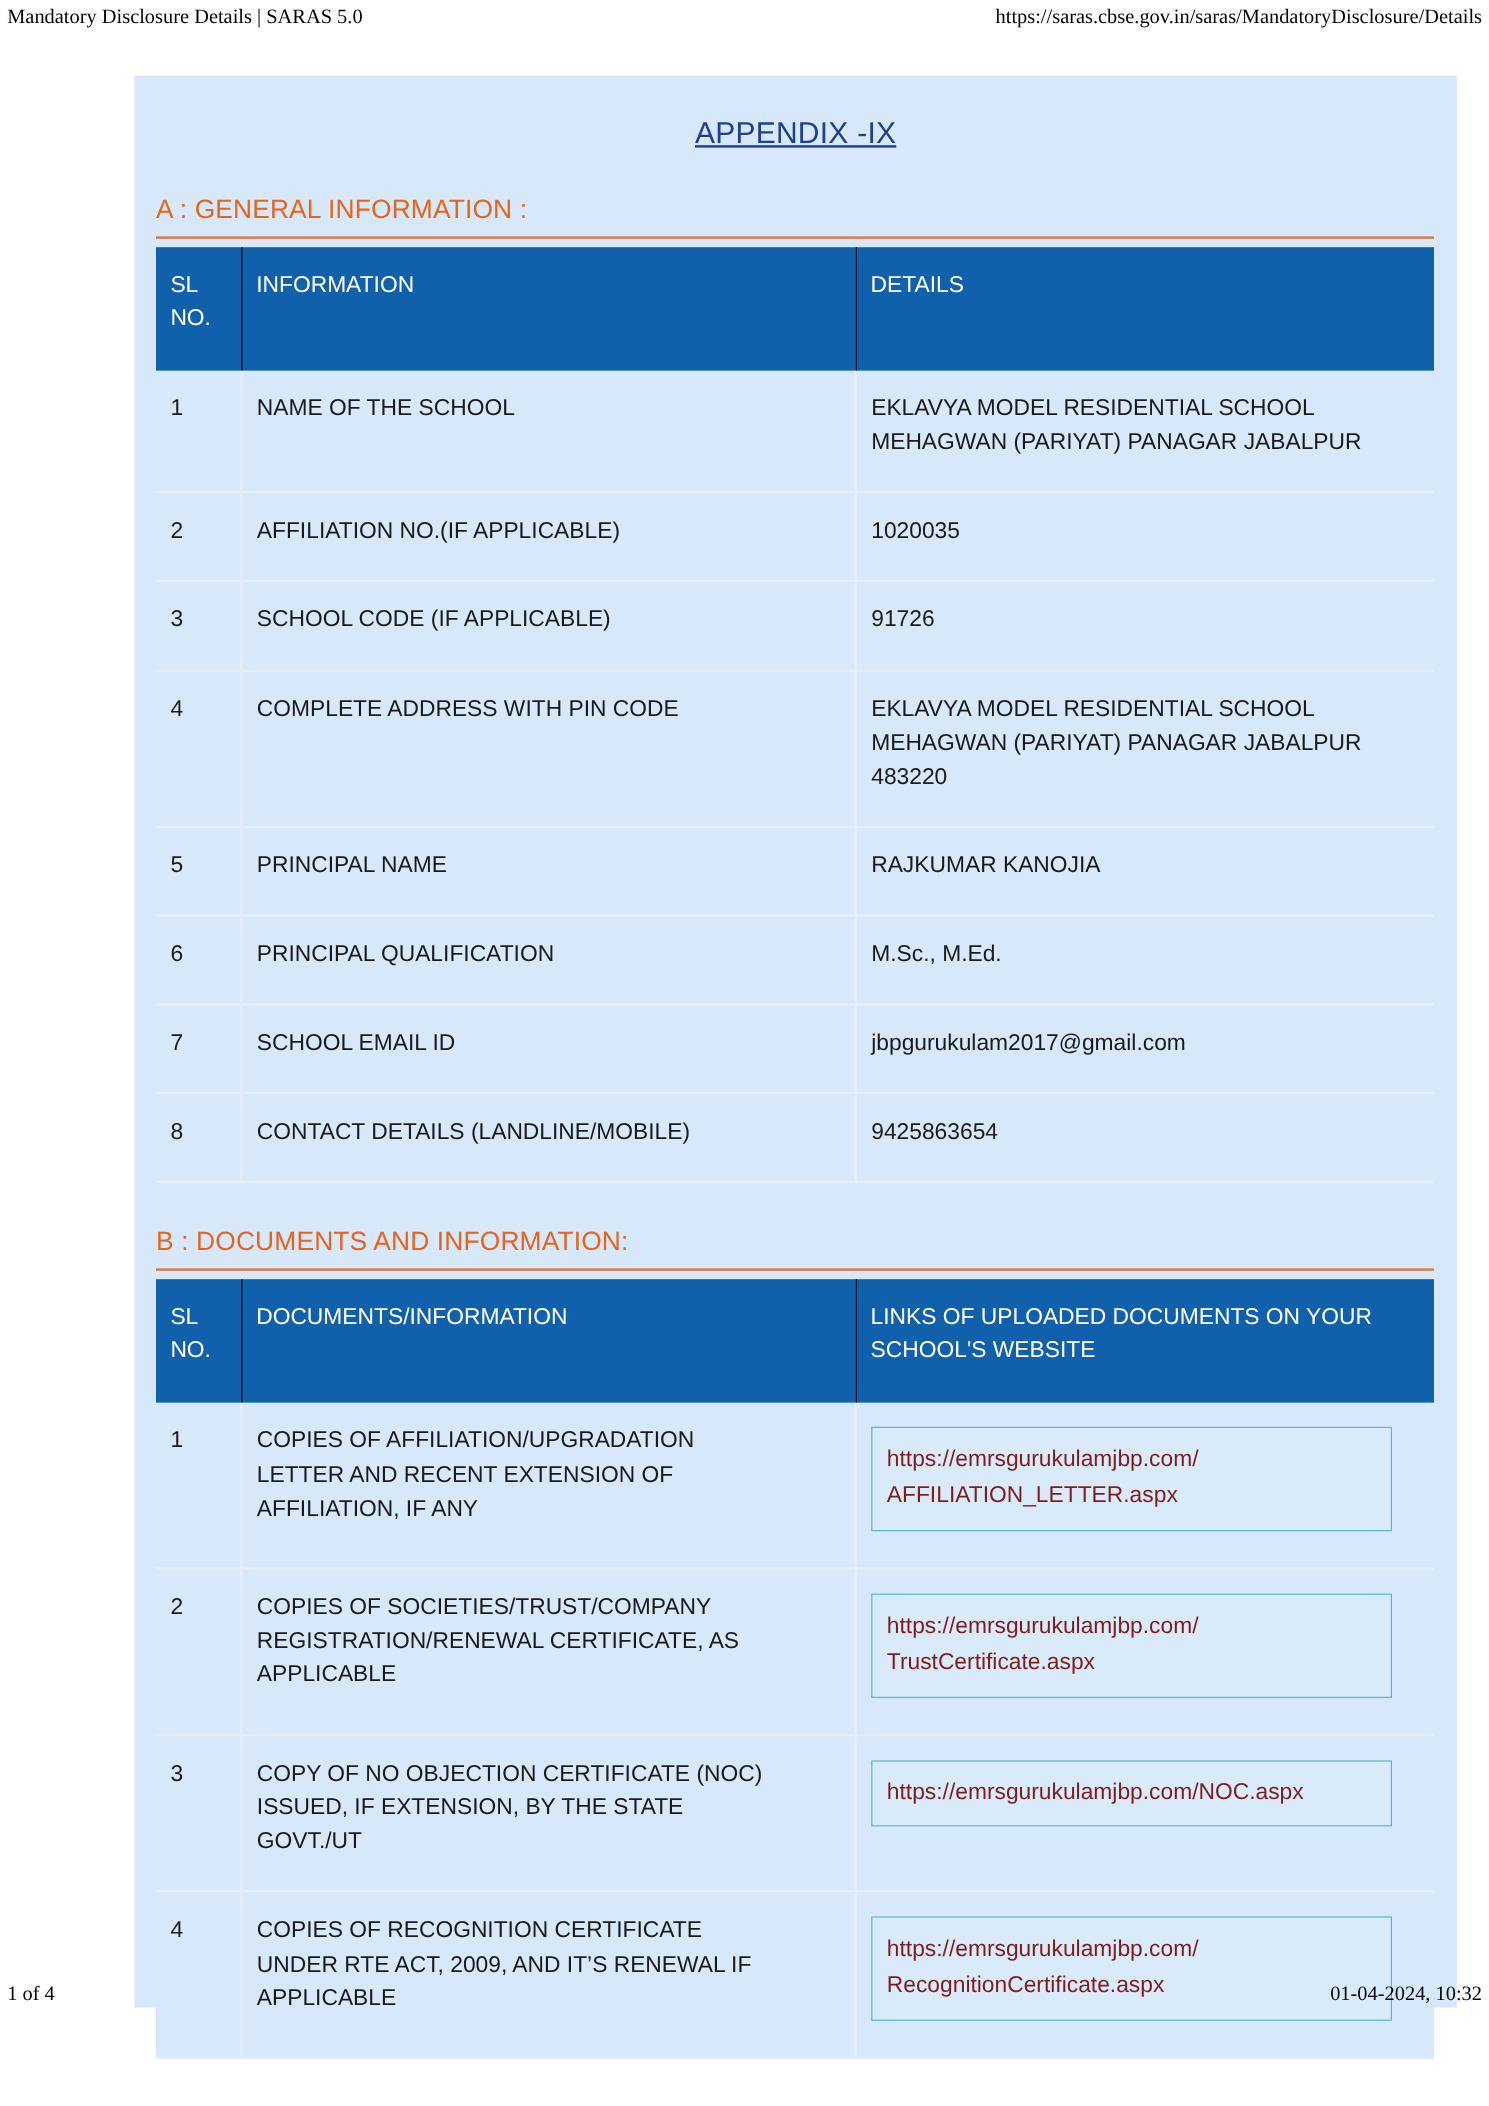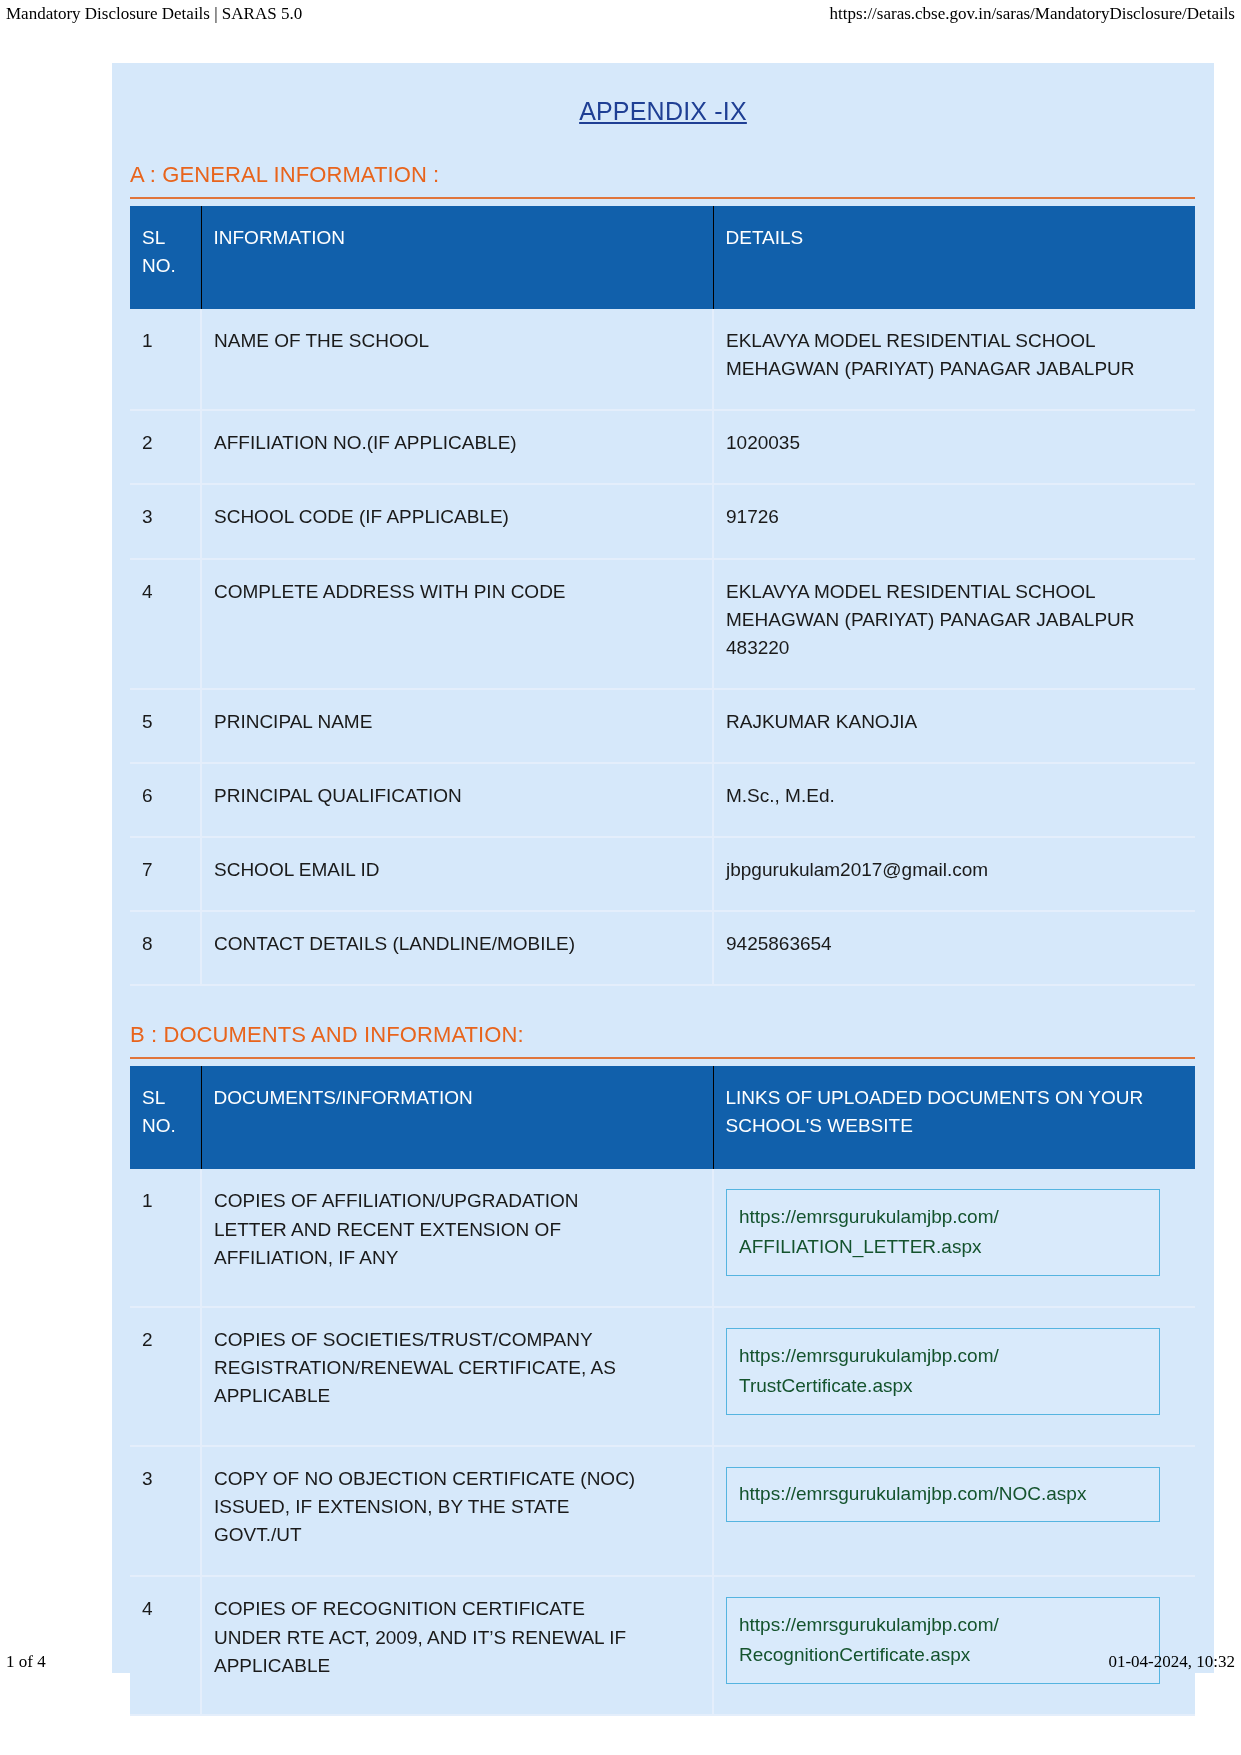--- a/index.html
+++ b/index.html
@@ -115,21 +115,21 @@
 
   .cell-line { display: block; }
 
   
   .link-box {
     display: block;
     border: 1px solid #55b4e0;
     background: #d9eafb;
     padding: 12px 12px 14px 12px;
     font-size: 19px;
-    color: #14532d;
+    color: #7f1d1d;
     line-height: 1.55;
     box-sizing: border-box;
     width: 434px;
     margin: 2px 0 4px 0;
     word-break: break-word;
   }
   .link-box.one-line { padding: 11px 12px 12px 12px; }
   .link-box .lb-line { display: block; }
 
   

